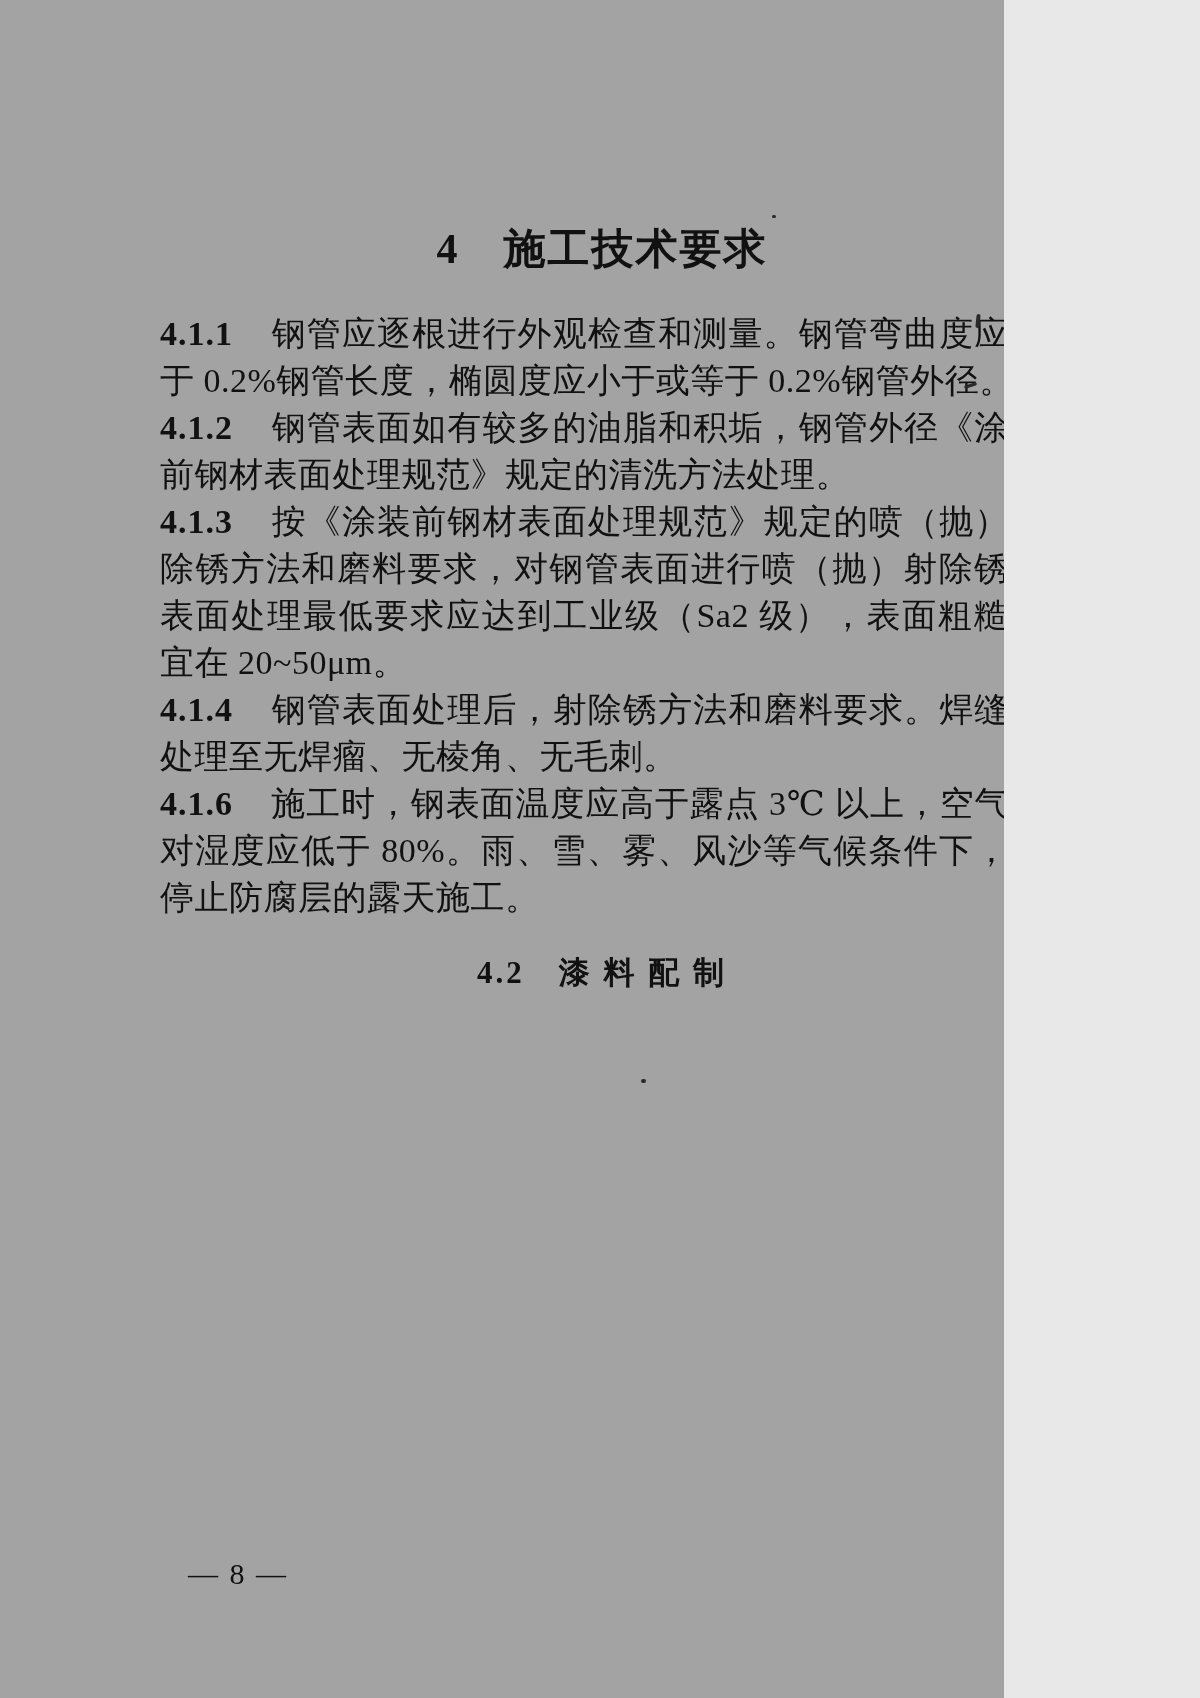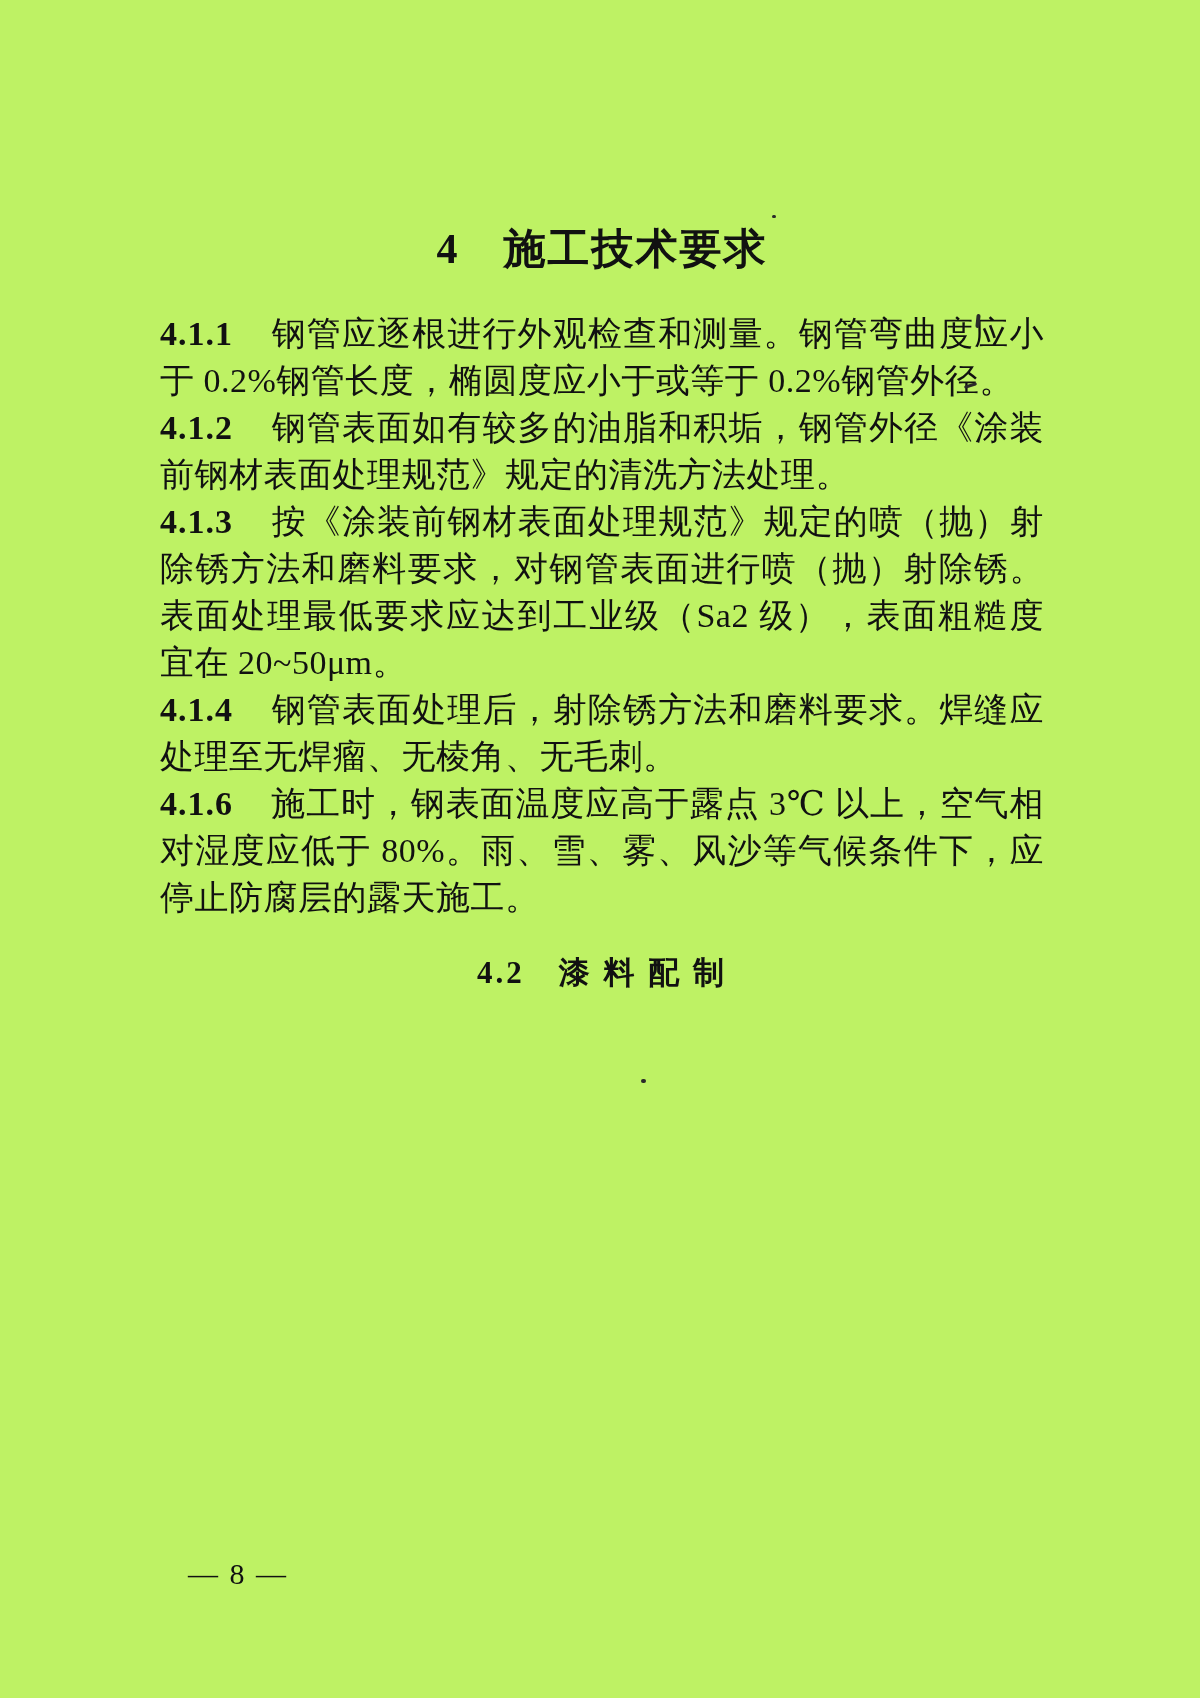--- a/index.html
+++ b/index.html
@@ -1,20 +1,20 @@
 <!DOCTYPE html>
 <html lang="zh"><head>
 <meta charset="utf-8">
 <style>
   html, body { margin: 0; padding: 0; background: #e8e8e8; }
   .page {
     position: relative;
-    width: 1200px;
+    width: 1004px;
     height: 1698px;
-    background: #bef264;
+    background: #a3a3a3;
     color: #111111;
     font-family: "Liberation Serif", "DejaVu Serif", serif;
     overflow: hidden;
   }
   .content {
     position: absolute;
     left: 152px;
     top: 0;
     width: 900px;
   }

